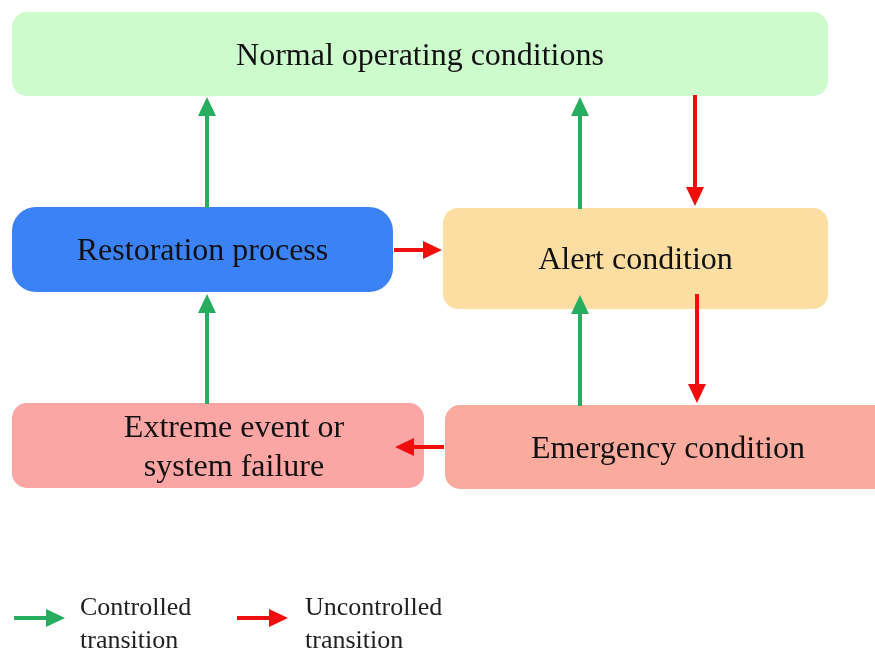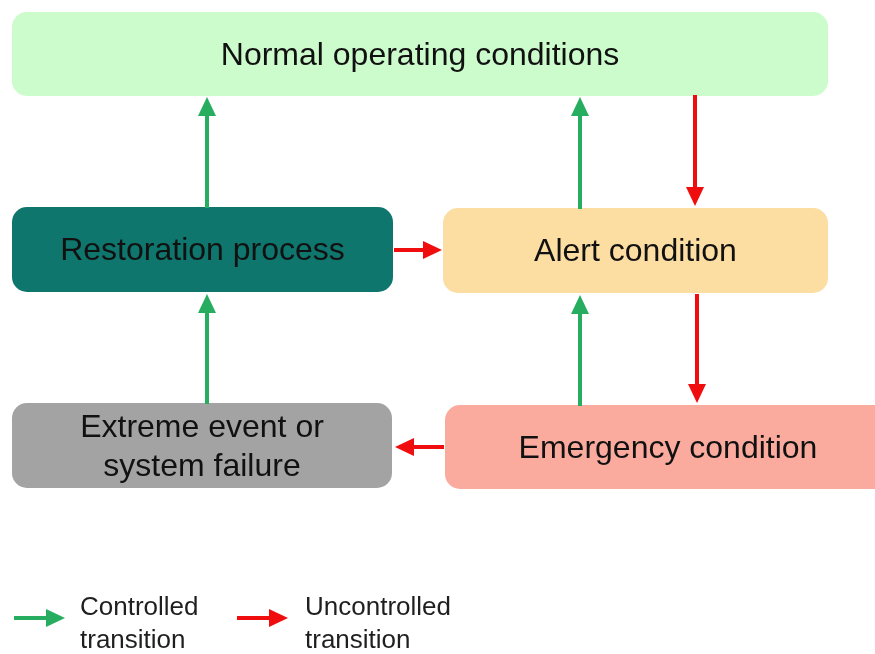--- a/index.html
+++ b/index.html
@@ -1,49 +1,49 @@
 <!DOCTYPE html>
 <html><head>
 <meta charset="utf-8">
 <style>
   html,body{margin:0;padding:0;background:#ffffff;}
   .canvas{
     position:relative;width:875px;height:654px;background:#ffffff;overflow:hidden;
-    font-family:Liberation Sans, sans-serif;
+    font-family:Liberation Serif, serif;
   }
   .node{
     position:absolute;display:flex;align-items:center;justify-content:center;
     border-radius:15px;font-size:32px;line-height:1.2;color:#111;
     text-align:center;white-space:pre-line;z-index:1;
   }
   .node-normal{left:12px;top:12px;width:816px;height:84px;}
   .node-restoration{left:12px;top:207px;width:381px;height:85px;}
-  .node-alert{left:443px;top:208px;width:385px;height:85px;}
+  .node-alert{left:443px;top:208px;width:385px;height:101px;}
   .node-extreme{left:12px;top:403px;width:380px;height:85px;}
   .node-emergency{left:445px;top:405px;width:446px;height:84px;}
   #edges{position:absolute;left:0;top:0;z-index:2;pointer-events:none;}
   .legend-label{
     position:absolute;top:590px;font-size:26px;line-height:33px;color:#1f1f1f;
     white-space:pre-line;z-index:1;
   }
   .legend-label-controlled{left:80px;}
   .legend-label-uncontrolled{left:305px;}
 </style>
 </head>
 <body>
 
 <div class="canvas">
 
   <div class="node node-normal" style="background-color: rgb(204, 251, 204);">Normal operating conditions</div>
 
-  <div class="node node-restoration" style="background-color: #0f766e;">Restoration process</div>
+  <div class="node node-restoration" style="background-color: #3b82f6; border-radius: 24px;">Restoration process</div>
 
   <div class="node node-alert" style="background-color: rgb(252, 221, 162);">Alert condition</div>
 
-  <div class="node node-extreme" style="background-color: #a3a3a3;">Extreme event or
+  <div class="node node-extreme" style="background-color: #fca5a5; padding-left: 32px;">Extreme event or
 system failure</div>
 
   <div class="node node-emergency" style="background-color: rgb(251, 171, 158);">Emergency condition</div>
 
   <div class="legend-label legend-label-controlled">Controlled
 transition</div>
 
   <div class="legend-label legend-label-uncontrolled">Uncontrolled
 transition</div>
 

